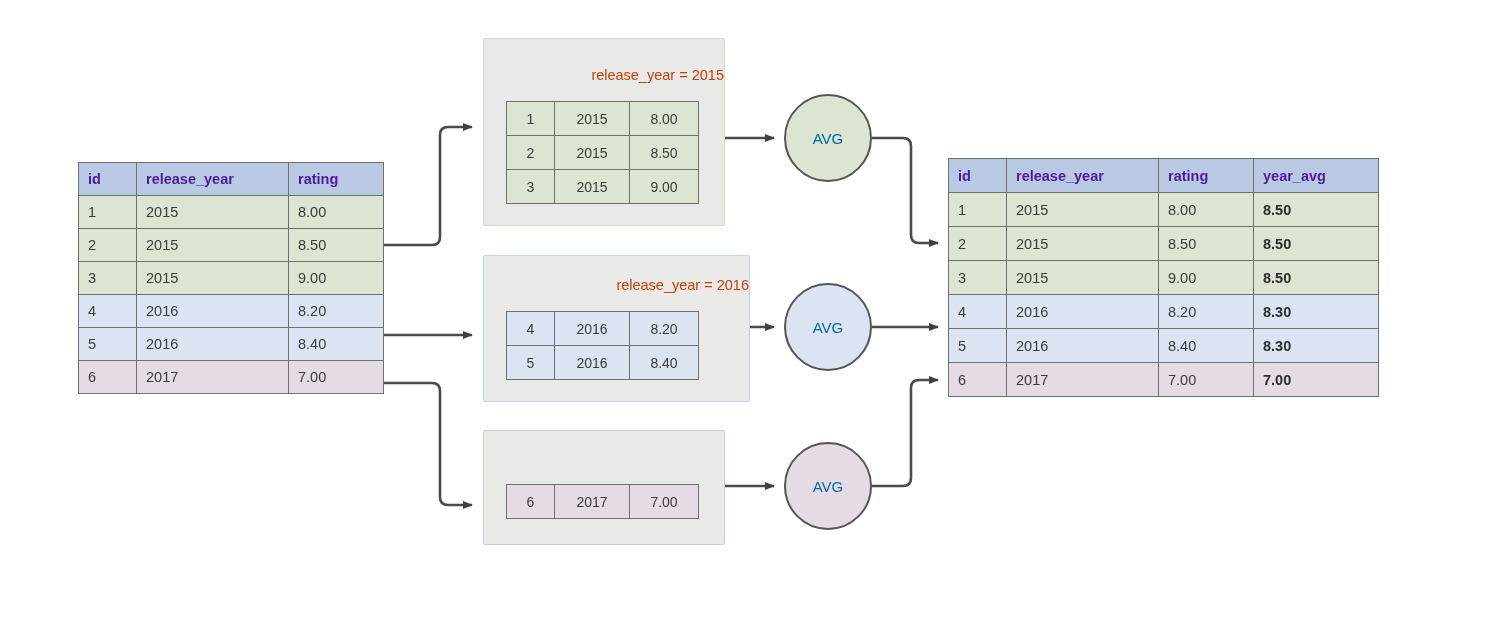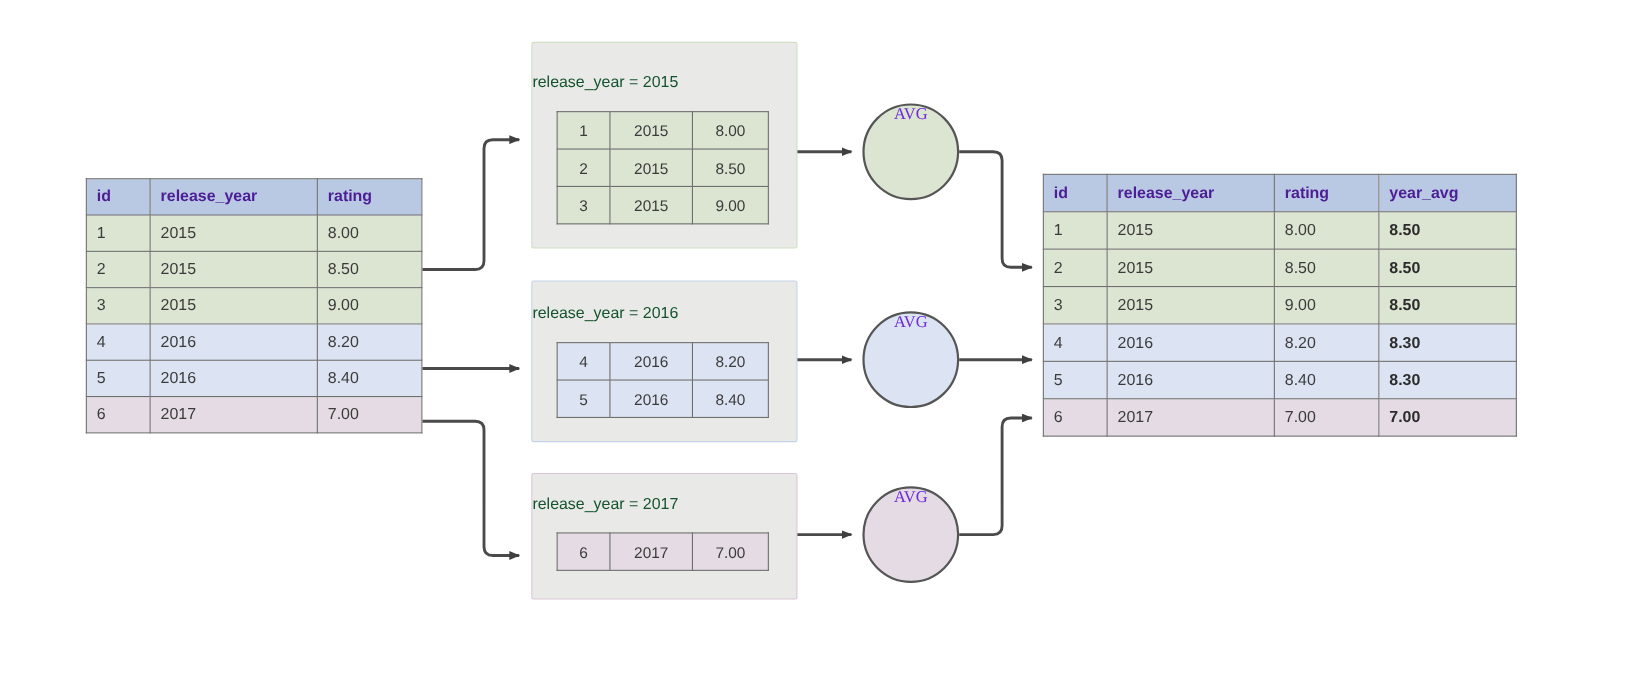--- a/index.html
+++ b/index.html
@@ -63,27 +63,27 @@
   
   .panel {
     position: absolute;
     background: #e9e9e7;
     border-radius: 2px;
   }
   .panel-title {
     position: absolute;
     left: 0;
     right: 0;
-    text-align: left;
+    text-align: right;
     font-size: 14.5px;
-    color: #14532d;
+    color: #c2410c;
     white-space: nowrap;
   }
   .panel-g { border: 1.5px solid #cfe0c6; }
-  .panel-b { border: 1.5px solid #c3d4ea; }
+  .panel-b { border: 1.5px solid #c3d4ea; padding-left: 25px; }
   .panel-p { border: 1.5px solid #d9c7d6; }
 
   .mini {
     position: absolute;
     border-collapse: collapse;
     table-layout: fixed;
     border: 1px solid #6f6f6f;
   }
   .mini td {
     border: 1px solid #6f6f6f;
@@ -97,25 +97,25 @@
   .mini .c-yr { width: 72px; }
   .mini .c-rt { width: 66px; }
 
   .avg {
     position: absolute;
     width: 88px;
     height: 88px;
     border-radius: 50%;
     border: 2px solid #555555;
     display: flex;
+    align-items: center;
     justify-content: center;
     font-size: 15px;
-    color: #6d28d9;
+    color: #0369a1;
     box-sizing: border-box;
-    font-family: Liberation Serif, serif;
   }
   .avg-g { background: #dbe5d1; }
   .avg-b { background: #dce4f3; }
   .avg-p { background: #e4dbe4; }
 </style>
 </head>
 <body>
 
 <div id="canvas">
 
@@ -229,21 +229,20 @@
         <tr class="row-b">
           <td class="c-id">5</td>
           <td class="c-yr">2016</td>
           <td class="c-rt">8.40</td>
         </tr>
       </tbody>
     </table>
   </div>
 
   <div class="panel panel-p" style="left:483px; top:430px; width:240px; height:113px;">
-    <div class="panel-title" style="top:20px;">release_year = 2017</div>
     <table class="mini" style="left:22px; top:53px;">
       <tbody>
         <tr class="row-p">
           <td class="c-id">6</td>
           <td class="c-yr">2017</td>
           <td class="c-rt">7.00</td>
         </tr>
       </tbody>
     </table>
   </div>

